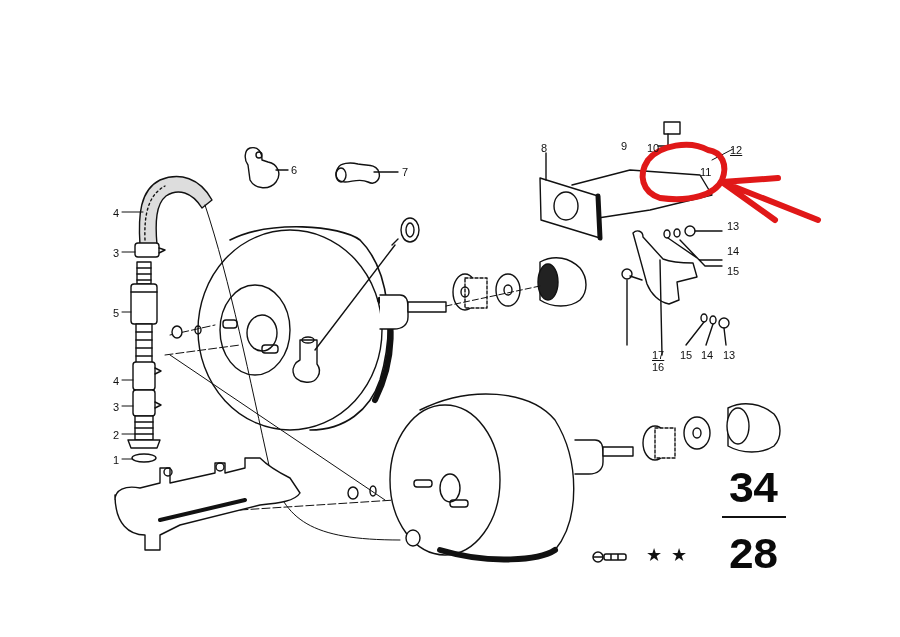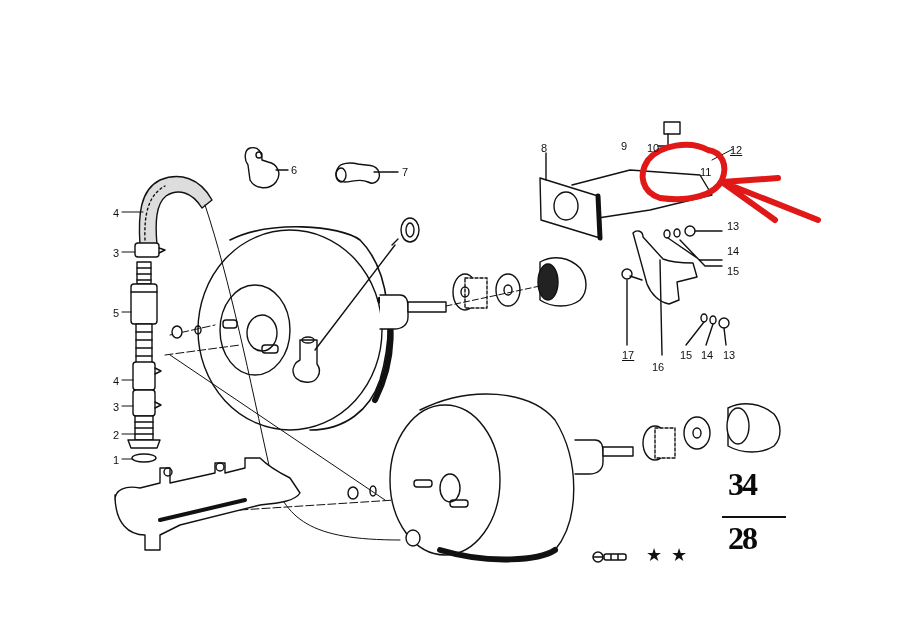--- a/index.html
+++ b/index.html
@@ -1,19 +1,19 @@
 <!DOCTYPE html>
 <html><head>
 <meta charset="utf-8">
 <style>
   html, body { margin:0; padding:0; background:#ffffff; }
   body { width:900px; height:637px; overflow:hidden; position:relative; font-family:"Liberation Sans", sans-serif; }
   #canvas { position:absolute; left:0; top:0; width:900px; height:637px; }
   .lbl { position:absolute; font-family:"Liberation Sans", sans-serif; font-size:11px; color:#111; line-height:1; white-space:nowrap; }
-  .page-num { position:absolute; font-family:Liberation Serif, serif; font-weight:bold; font-size:32px; color:#0a0a0a; letter-spacing:-2px; line-height:1; }
+  .page-num { position:absolute; font-family:Liberation Mono, monospace; font-weight:bold; font-size:44px; color:#0a0a0a; letter-spacing:-2px; line-height:1; }
   .page-rule { position:absolute; height:2px; background:#111; }
   .star { position:absolute; font-size:18px; color:#111; line-height:1; }
 </style>
 </head>
 <body>
 
 <svg id="canvas" viewBox="0 0 900 637" xmlns="http://www.w3.org/2000/svg">
   <g fill="none" stroke="#111" stroke-width="1.4" stroke-linecap="round" stroke-linejoin="round">
 
     <g>
@@ -210,25 +210,25 @@
     <span class="lbl" style="left: 291px; top: 165px;">6</span>
     <span class="lbl" style="left: 402px; top: 167px;">7</span>
     <span class="lbl" style="left: 541px; top: 143px;">8</span>
     <span class="lbl" style="left: 621px; top: 141px;">9</span>
     <span class="lbl" style="left: 647px; top: 143px; text-align: center;">10</span>
     <span class="lbl" style="left: 700px; top: 143px; margin-top: 24px;">11</span>
     <span class="lbl" style="left: 730px; top: 145px; text-decoration: underline;">12</span>
     <span class="lbl" style="left: 727px; top: 221px;">13</span>
     <span class="lbl" style="left: 727px; top: 246px;">14</span>
     <span class="lbl" style="left: 727px; top: 266px;">15</span>
-    <span class="lbl" style="left: 622px; top: 350px; text-decoration: underline;">17</span>
+    <span class="lbl" style="left: 652px; top: 350px; text-decoration: underline;">17</span>
     <span class="lbl" style="left: 652px; top: 350px; margin-top: 12px;">16</span>
     <span class="lbl" style="left: 680px; top: 350px;">15</span>
     <span class="lbl" style="left: 701px; top: 350px;">14</span>
     <span class="lbl" style="left: 723px; top: 350px;">13</span>
   </div>
 
 <span class="star" style="left:646px; top:546px;">★</span>
 <span class="star" style="left:671px; top:546px;">★</span>
 
 <div class="page-num" style="left:728px; top:468px;">34</div>
 <div class="page-rule" style="left:722px; top:516px; width:64px;"></div>
-<div class="page-num" style="left:728px; top:522px;text-align:center;">28</div>
+<div class="page-num" style="left:728px; top:534px;text-align:center;">28</div>
 
 </body></html>

